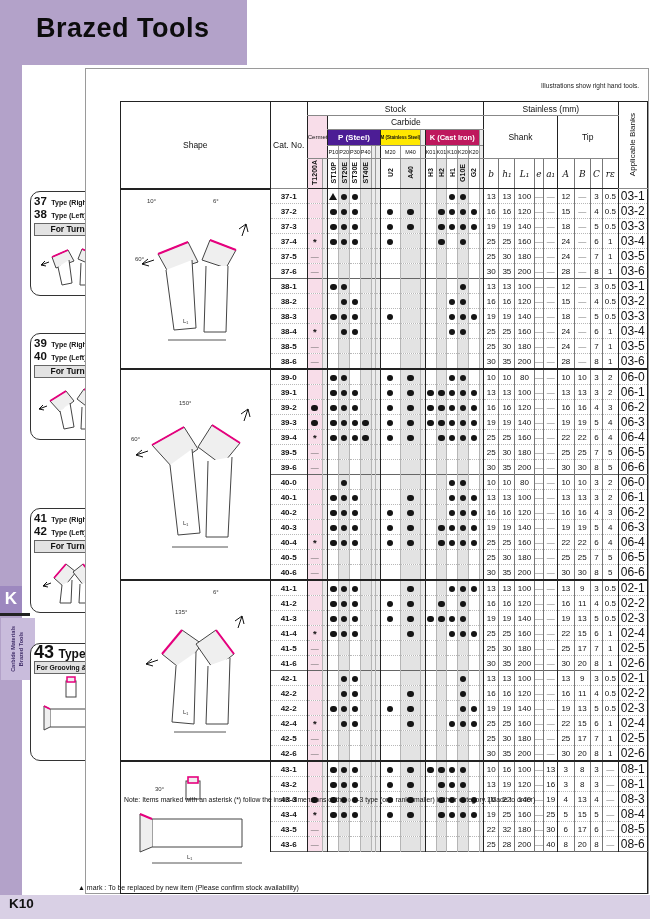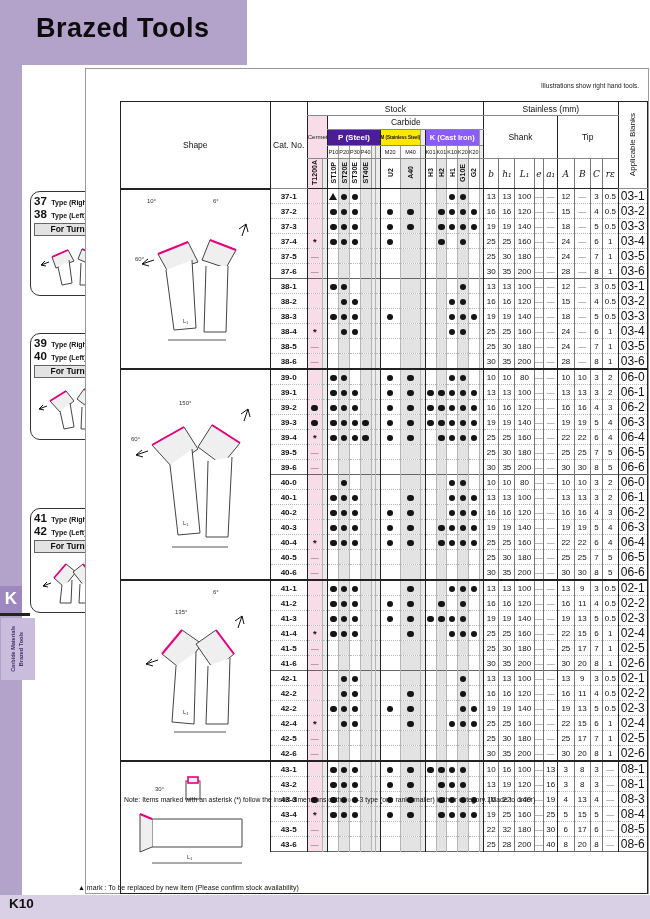--- a/index.html
+++ b/index.html
@@ -25,21 +25,21 @@
      border-left:.5px solid #b5b5b5;height:12.7px;}
   thead td{border-left:.5px solid #999;}
   .hL{border-left:1.5px solid #222 !important;}
   .mL{border-left:1px solid #777 !important;}
   .noL{border-left:none !important;}
   thead .hrow td{border-bottom:.5px solid #888;}
   thead tr:last-child td{border-bottom:1.5px solid #222;}
   .h-big{font-size:8.5px;}
   .band-p{background:#4c1d95;color:#fff;font-weight:bold;font-size:8px;}
   .band-m{background:#ffe800;color:#111;font-weight:bold;font-size:4.5px;}
-  .band-k{background:#8b5cf6;color:#fff;font-weight:bold;font-size:7.5px;}
+  .band-k{background:#be185d;color:#fff;font-weight:bold;font-size:7.5px;}
   .gcode{font-size:5.5px;}
   .pinkc{background:#f8dde9;}
   .spc{background:#ebebeb;}
   .sc{background:#fff;}
   .g{background:#e3e3e3;}
   .vt{display:inline-block;writing-mode:vertical-rl;transform:rotate(180deg);
       font-weight:bold;font-size:7px;letter-spacing:0;}
   .vt-blanks{display:inline-block;writing-mode:vertical-rl;transform:rotate(180deg);font-size:8px;}
   .dimletter{font-family:"DejaVu Serif",serif;font-style:italic;font-size:9px;}
   .cat{font-weight:bold;font-size:8px;}
@@ -138,20 +138,33 @@
         <path d="M26,31 L24,49 L35,49 L36,26" fill="#fff" stroke="#444" stroke-width="1"></path>
         <path d="M58,24 L47,10 L37,18 L48,32 Z" fill="#efefef" stroke="#444" stroke-width="1"></path>
         <path d="M47,10 L58,24" stroke="#e6007e" stroke-width="1.8" fill="none"></path>
         <path d="M44,30 L43,49 L53,49 L54,28" fill="#fff" stroke="#444" stroke-width="1"></path>
         <path d="M15,29 l-8,3 l4,-4 m-4,4 l5,1" stroke="#111" fill="none" stroke-width="1"></path>
         <path d="M62,8 l3,-7 l-4,3 m4,-3 l1,5" stroke="#111" fill="none" stroke-width="1"></path>
       </svg>
     </div>
   </div>
 
+  <div class="tbox" style="left:30px;top:643px;height:118px;">
+    <div class="tl"><span class="num-big">43</span> <span class="rest-big">Type</span></div>
+    <div class="usebar small">For Grooving &amp; Cut Off</div>
+    <div class="diag">
+      <svg width="76" height="58" viewBox="0 0 76 58">
+        <rect x="30" y="6" width="10" height="16" fill="#fff" stroke="#444" stroke-width="1"></rect>
+        <rect x="31" y="2" width="8" height="5" fill="#efefef" stroke="#e6007e" stroke-width="1.5"></rect>
+        <path d="M14,34 L62,34 L62,52 L14,52 Z" fill="#fff" stroke="#444" stroke-width="1"></path>
+        <path d="M14,34 L8,31 L8,55 L14,52" fill="#efefef" stroke="#444" stroke-width="1"></path>
+        <path d="M8,31 L14,34" stroke="#e6007e" stroke-width="1.8" fill="none"></path>
+      </svg>
+    </div>
+  </div>
 
   <div class="card">
     <div class="illus-note">Illustrations show right hand tools.</div>
 
     <div class="tablewrap">
       <table>
         <colgroup>
           <col style="width:150px">
             <col style="width:38px">
             <col style="width:13px">

